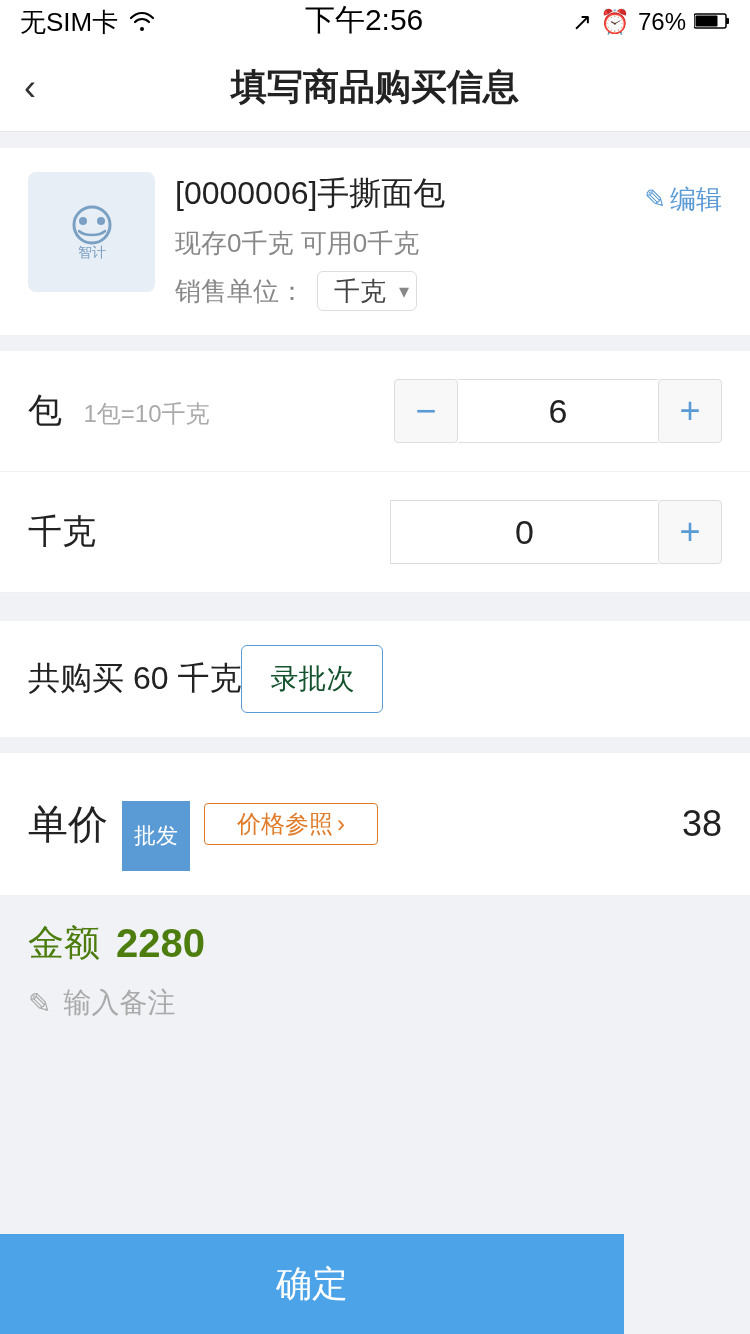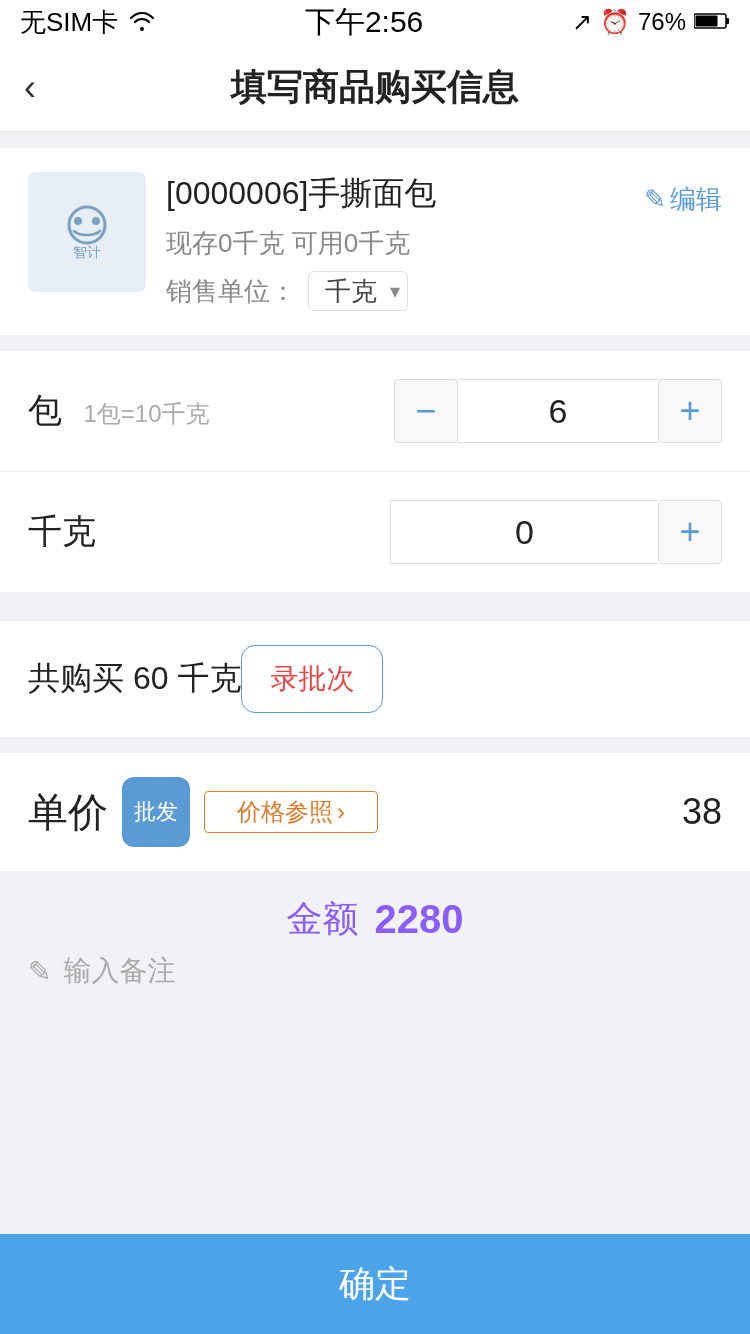--- a/index.html
+++ b/index.html
@@ -10,21 +10,20 @@
       font-family: -apple-system, "PingFang SC", "Helvetica Neue", sans-serif;
       background: #f0f2f5;
       font-size: 32px;
     }
 
     
     .status-bar {
       background: #fff;
       height: 44px;
       display: flex;
-      align-items: center;
       justify-content: space-between;
       padding: 0 20px;
       font-size: 26px;
       color: #000;
     }
     .status-bar-left { display: flex; align-items: center; gap: 10px; }
     .status-bar-center { font-size: 30px; font-weight: 500; }
     .status-bar-right { display: flex; align-items: center; gap: 8px; font-size: 24px; }
 
     
@@ -53,21 +52,21 @@
     
     .product-card {
       background: #fff;
       padding: 24px 28px;
       display: flex;
       align-items: flex-start;
       gap: 20px;
       margin-top: 16px;
     }
     .product-image {
-      width: 118px;
+      width: 127px;
       height: 120px;
       background: #e8eef5;
       border-radius: 8px;
       display: flex;
       align-items: center;
       justify-content: center;
       flex-shrink: 0;
       color: #7aa0c4;
       font-size: 40px;
     }
@@ -196,24 +195,24 @@
       padding: 24px 28px;
       display: flex;
       align-items: center;
     }
     .summary-text {
       font-size: 32px;
       color: #222;
     }
     .batch-btn {
       border: 1px solid #5b9bd5;
-      border-radius: 14px;
+      border-radius: 6px;
       padding: 14px 28px;
       font-size: 28px;
-      color: #ef4444;
+      color: #14532d;
       background: #fff;
       cursor: pointer;
     }
 
     
     .price-section {
       background: #fff;
       margin-top: 16px;
       padding: 24px 28px;
     }
@@ -224,21 +223,22 @@
     }
     .price-label {
       font-size: 40px;
       color: #222;
     }
     .price-tag {
       background: #5b9bd5;
       color: #fff;
       font-size: 22px;
       padding: 20px 12px;
-      border-radius: 12px;
+      border-radius: 0;
+      margin-top: 24px;
     }
     .price-ref-btn {
       border: 1px solid #e07b2a;
       color: #e07b2a;
       font-size: 24px;
       padding: 4px 32px;
       border-radius: 4px;
       background: #fff;
       cursor: pointer;
       display: flex;
@@ -255,42 +255,41 @@
     
     .amount-section {
       background: #f0f2f5;
       padding: 24px 28px;
     }
     .amount-row {
       display: flex;
       align-items: center;
       gap: 16px;
       font-size: 40px;
-      color: #8b5cf6;
+      color: #4d7c0f;
       font-weight: 500;
-      margin-bottom: 8px;
-      justify-content: center;
+      margin-bottom: 16px;
     }
     .amount-label { font-size: 36px; }
     .amount-value { font-size: 40px; font-weight: 600; }
     .remark-row {
       display: flex;
       align-items: center;
       gap: 12px;
       font-size: 28px;
       color: #aaa;
     }
     .pencil-icon { font-size: 28px; color: #aaa; }
 
     
     .footer {
       position: fixed;
       bottom: 0;
       left: 0;
-      width: 750px;
+      width: 624px;
       height: 100px;
       background: #4da3e8;
       display: flex;
       align-items: center;
       justify-content: center;
       cursor: pointer;
     }
     .footer-btn-text {
       font-size: 36px;
       color: #fff;

